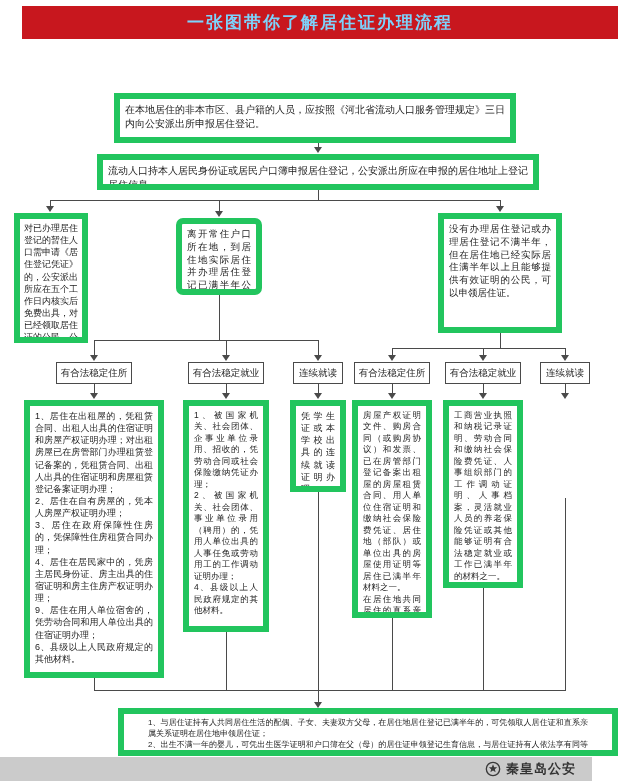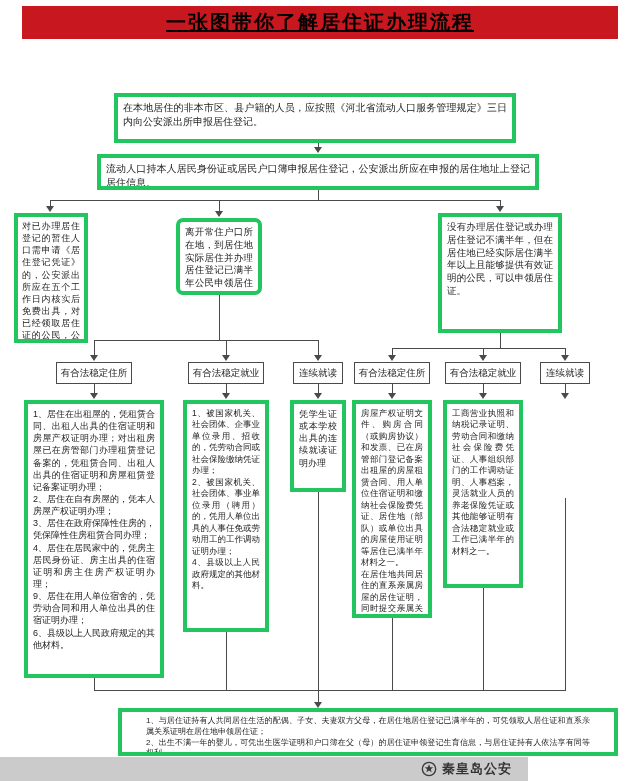--- a/index.html
+++ b/index.html
@@ -2,23 +2,23 @@
 <html><head>
 <meta charset="utf-8">
 <style>
   * { margin:0; padding:0; box-sizing:border-box; }
   html,body { background:#ffffff; }
   body { font-family:"Liberation Sans","DejaVu Sans",sans-serif; }
   .canvas { position:relative; width:640px; height:781px; background:#fff; overflow:hidden; margin:0 auto; }
 
   .banner { position:absolute; left:22px; top:6px; width:596px; height:33px;
             background:#c8171e; display:flex; align-items:center; justify-content:center; }
-  .banner h1 { color:#000000; font-size:20px; font-weight:bold; letter-spacing:2px;text-decoration:underline; }
+  .banner h1 { color:#7dd3fc; font-size:17px; font-weight:bold; letter-spacing:2px; }
 
-  .box { position:absolute; border:4px solid #22c55e; background:#fff; color:#1c1c1c;
+  .box { position:absolute; border:6px solid #22c55e; background:#fff; color:#1c1c1c;
          line-height:1.35; padding:4px 5px; text-align:justify; overflow:hidden; }
   .box p { margin:0; }
 
   .b-step1 { left:114px; top:93px;  width:402px; height:50px; font-size:10px; }
   .b-step2 { left:97px;  top:154px; width:442px; height:36px; font-size:10px; }
   .b-left  { left:14px;  top:213px; width:74px;  height:130px; font-size:9px; padding:3px 4px; }
   .b-mid   { left:176px; top:218px; width:86px;  height:77px;  font-size:9.5px;border-radius:7px; }
   .b-right { left:438px; top:213px; width:124px; height:120px; font-size:9.5px; }
 
   .label-box { position:absolute; top:362px; height:22px; border:1px solid #4a4a4a; background:#fff;
@@ -39,21 +39,21 @@
   .d5 { left:443px; width:80px;  height:188px; font-size:8.5px; }
   .d6 { left:528px; width:74px;  height:98px;  font-size:9px; }
 
   .b-bottom { left:118px; top:708px; width:500px; height:48px; font-size:8px; padding:4px 24px; }
 
   .h-line { position:absolute; height:1px; background:#4a4a4a; }
   .v-line { position:absolute; width:1px;  background:#4a4a4a; }
   .arr { position:absolute; width:0; height:0; border-left:4px solid transparent;
          border-right:4px solid transparent; border-top:6px solid #4a4a4a; }
 
-  .footer { position:absolute; left:0; top:757px; width:528px; height:24px; background:#cbcbcb;
+  .footer { position:absolute; left:0; top:757px; width:592px; height:24px; background:#cbcbcb;
             display:flex; align-items:center; justify-content:flex-end; padding-right:16px; gap:5px; }
   .footer .brand { font-size:13px; font-weight:bold; color:#333; letter-spacing:1px; }
 </style>
 </head>
 <body>
 
 <div class="canvas">
 
   <div class="banner">
     <h1>一张图带你了解居住证办理流程</h1>

